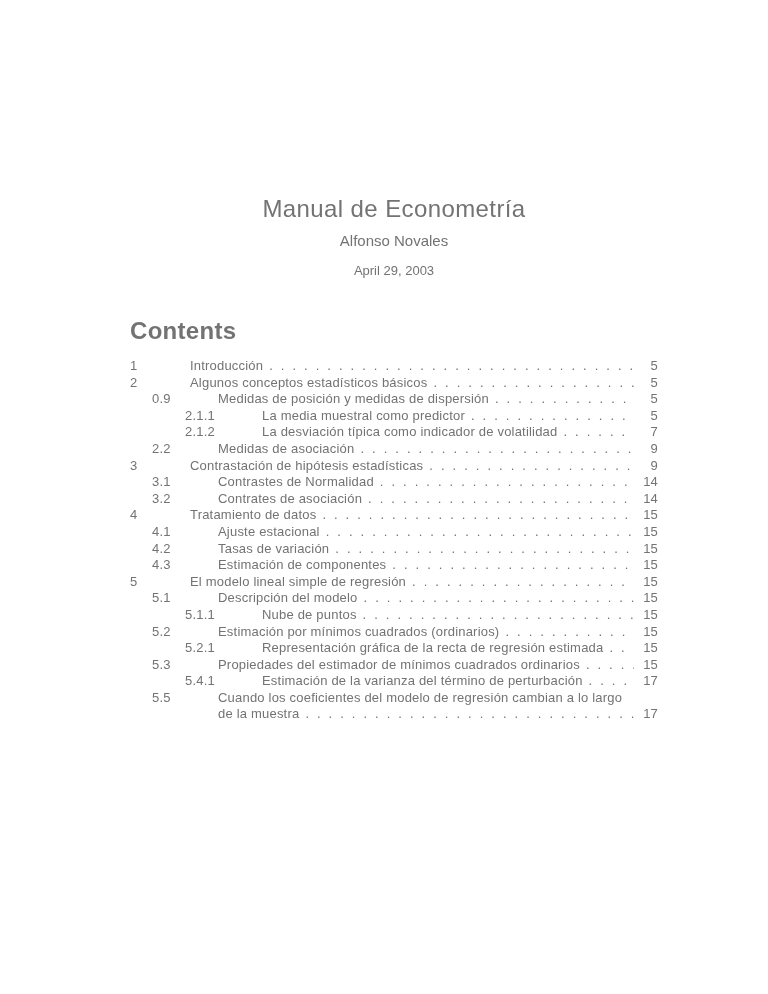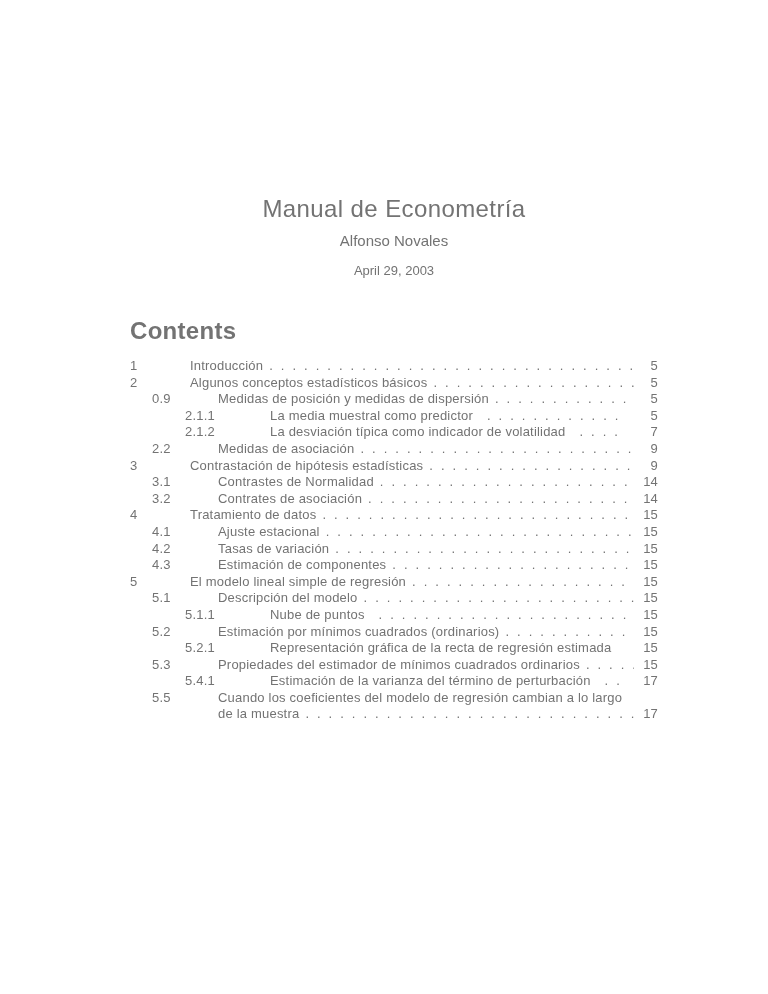--- a/index.html
+++ b/index.html
@@ -72,21 +72,21 @@
   }
   .toc-row.nodots .dots::after { content: ""; }
   .toc-row .pg {
     flex: none;
     min-width: 22px;
     text-align: right;
   }
   .lvl1 .num { width: 20px; }
   .lvl2 { padding-left: 22px; }
   .lvl2 .num { width: 26px; }
-  .lvl3 { padding-left: 55px; gap: 8px; }
+  .lvl3 { padding-left: 55px; }
   .lvl3 .num { width: 37px; }
 </style>
 </head>
 <body>
 
 <div class="page">
   <div class="content">
     <h1 class="doc-title">Manual de Econometría</h1>
     <div class="author">Alfonso Novales</div>
     <div class="date">April 29, 2003</div>

